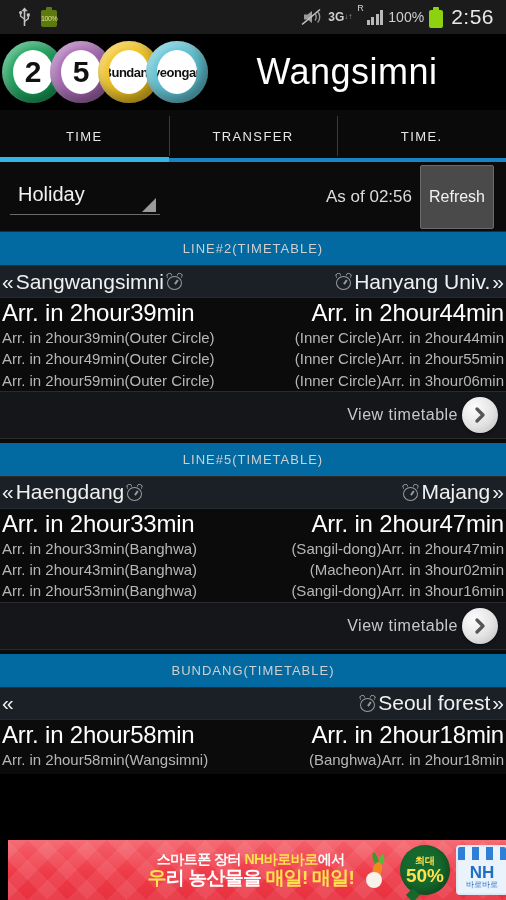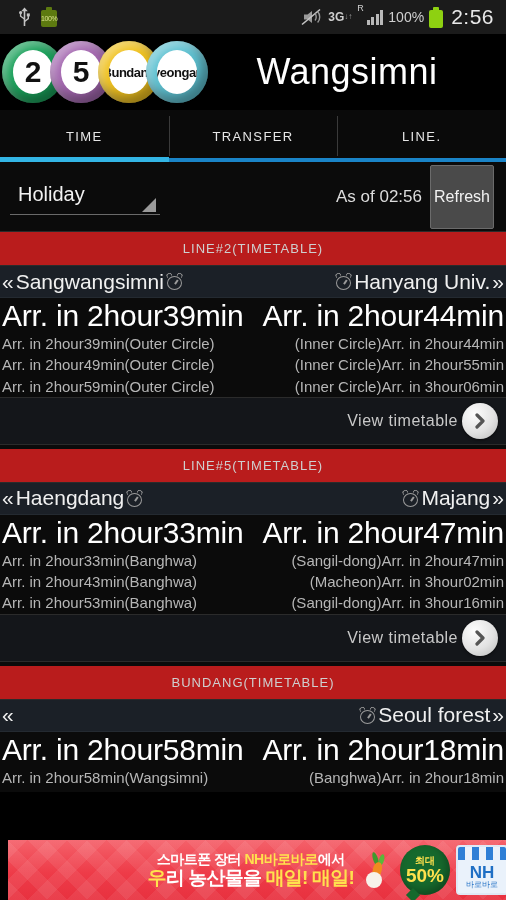--- a/index.html
+++ b/index.html
@@ -70,44 +70,44 @@
   .tab.active .tab-underline{background:#33b5e5;height:5px;}
 
   
   .ctrlbar{height:70px;background:#0b0b0b;display:flex;align-items:center;padding:0 10px;position:relative;border-bottom:1px solid #2a2a2a;}
   .spinner{position:relative;width:150px;padding:4px 0 8px 8px;border-bottom:1px solid #6a6a6a;}
   .spinner .val{font-size:20px;color:#f2f2f2;}
   .spinner .caret{position:absolute;right:4px;bottom:2px;width:0;height:0;
     border-left:14px solid transparent;border-bottom:14px solid #9a9a9a;}
   .asof{margin-left:auto;font-size:17px;color:#dcdcdc;padding-right:8px;}
   .refresh{
-    width:64px;height:64px;background:#4a4a4a;border:1px solid #6b6b6b;border-radius:2px;
+    width:74px;height:64px;background:#4a4a4a;border:1px solid #6b6b6b;border-radius:2px;
     display:flex;align-items:center;justify-content:center;font-size:16px;color:#f2f2f2;
     margin-right:2px;
   }
 
   
   .content{background:#0b0b0b;}
   .sec-header{
-    height:34px;background:#b91c1c;display:flex;align-items:center;justify-content:center;
+    height:34px;background:#0369a1;display:flex;align-items:center;justify-content:center;
     font-size:13px;letter-spacing:1px;color:#cfcfcf;border-bottom:1px solid #2b2b2b;
   }
   .st-row{
     height:32px;background:#1b2027;display:flex;align-items:center;justify-content:space-between;
     padding:0 2px;font-size:21px;color:#f0f0f0;border-bottom:1px solid #242a31;
   }
   .st{display:flex;align-items:center;gap:2px;white-space:nowrap;}
   .clock-ico{width:17px;height:17px;position:relative;display:inline-block;flex:none;}
   .clock-ico .c{position:absolute;left:1px;top:3px;width:15px;height:14px;border:1.6px solid #9a9a9a;border-radius:50%;}
   .clock-ico .e1,.clock-ico .e2{position:absolute;top:0px;width:6px;height:4px;border:1.6px solid #9a9a9a;border-bottom:none;border-radius:4px 4px 0 0;}
   .clock-ico .e1{left:0px;transform:rotate(-25deg);}
   .clock-ico .e2{right:0px;transform:rotate(25deg);}
   .clock-ico .h{position:absolute;left:8px;top:6px;width:1.6px;height:5px;background:#9a9a9a;transform-origin:bottom;transform:rotate(35deg);}
   .arr-row{display:flex;justify-content:space-between;align-items:baseline;padding:1px 2px 0 2px;}
-  .arr-big{font-size:30px;color:#fff;white-space:nowrap;letter-spacing:-0.2px;}
+  .arr-big{font-size:24px;color:#fff;white-space:nowrap;letter-spacing:-0.2px;}
   .det-row{display:flex;justify-content:space-between;padding:0 2px;font-size:15px;color:#b6b6b6;white-space:nowrap;line-height:1.42;}
   .view-row{
     height:48px;background:#14161a;display:flex;align-items:center;justify-content:flex-end;
     padding-right:8px;gap:4px;border-top:1px solid #2b2b2b;border-bottom:1px solid #2b2b2b;
   }
   .view-row .lbl{font-size:16px;color:#c8c8c8;letter-spacing:0.5px;}
   .chev{
     width:36px;height:36px;border-radius:50%;
     background:radial-gradient(circle at 35% 30%, #fdfdfd 0%, #e2e2e2 55%, #b9b9b9 100%);
     display:flex;align-items:center;justify-content:center;box-shadow:0 1px 3px rgba(0,0,0,.6);
@@ -229,21 +229,21 @@
 <div class="tabs">
   <div class="tab active">
     <span>TIME</span>
     <span class="tab-underline"></span>
   </div>
   <div class="tab">
     <span>TRANSFER</span>
     <span class="tab-underline"></span>
   </div>
   <div class="tab">
-    <span>LINE.</span>
+    <span>TIME.</span>
     <span class="tab-underline"></span>
   </div>
 </div>
 
 <div class="ctrlbar">
   <div class="spinner">
     <span class="val">Holiday</span>
     <span class="caret"></span>
   </div>
   <div class="asof">As of 02:56</div>

